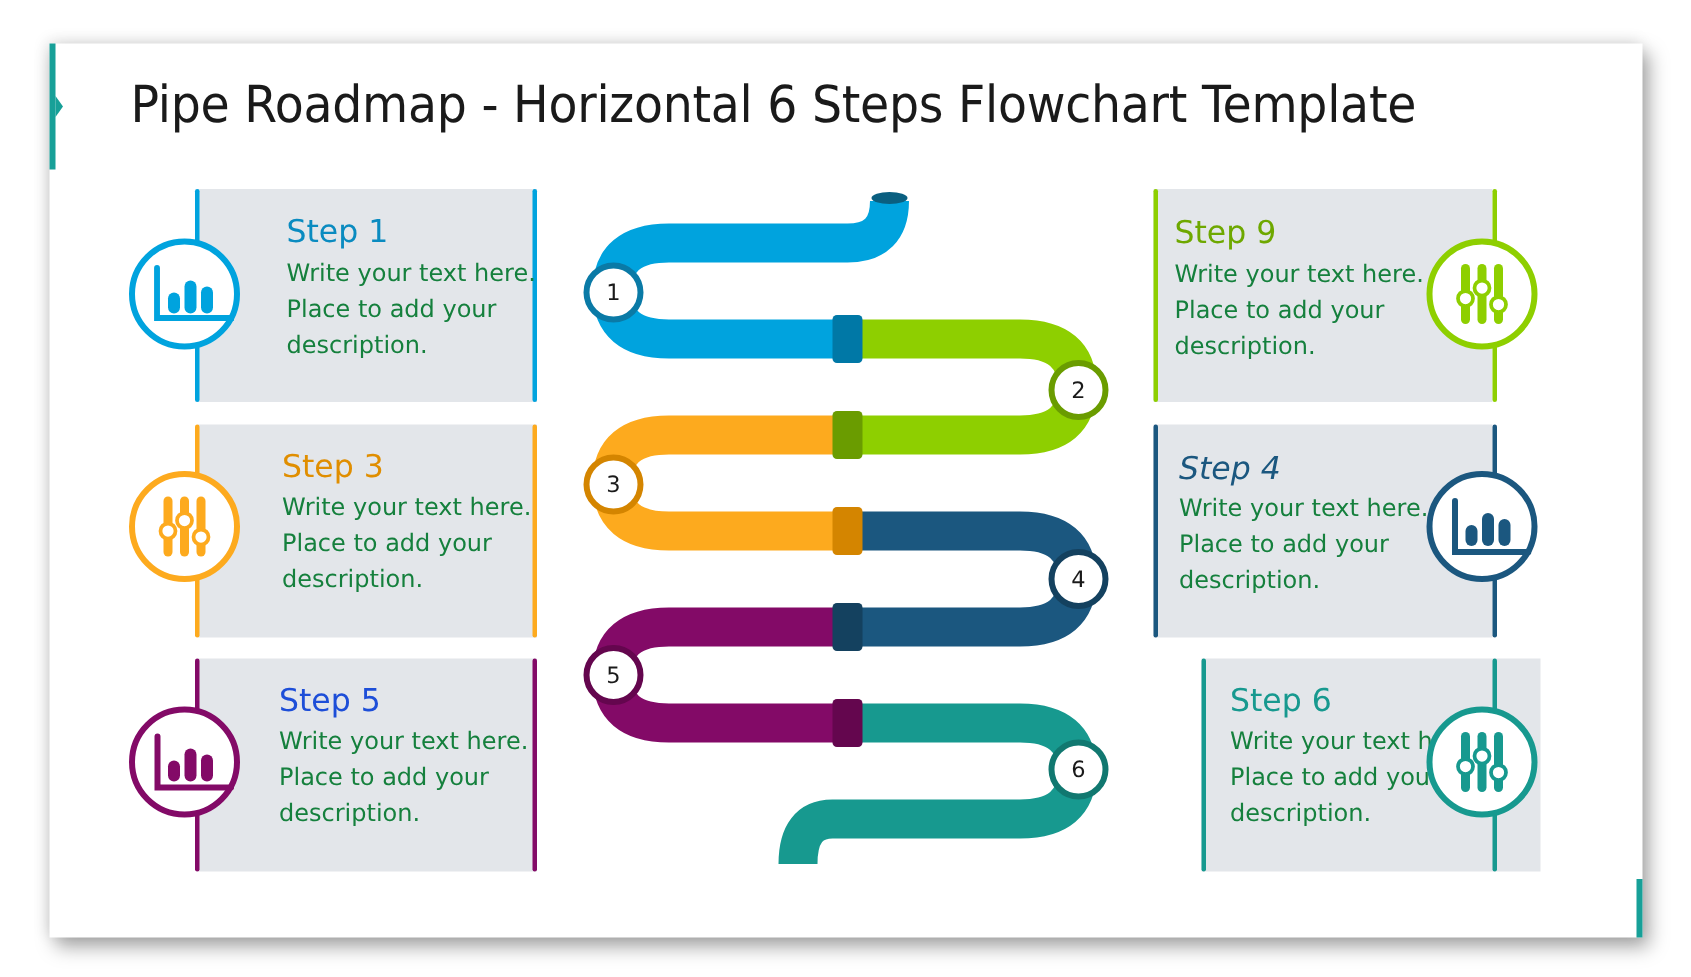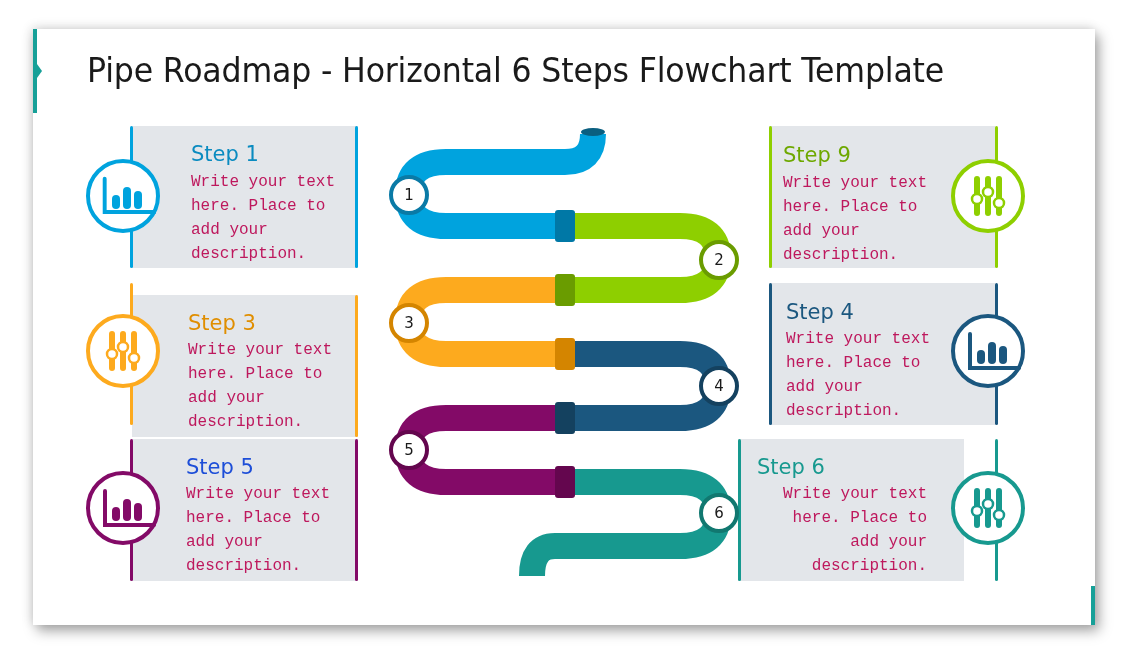--- a/index.html
+++ b/index.html
@@ -6,21 +6,21 @@
   body { width:1127px; height:651px; position:relative; overflow:hidden; font-family:"DejaVu Sans", sans-serif; }
   .slide { position:absolute; left:33px; top:29px; width:1062px; height:596px; background:#fff;
            box-shadow: 4px 6px 12px rgba(0,0,0,0.35), -2px -2px 10px rgba(0,0,0,0.12); }
   .accent-left { position:absolute; left:33px; top:29px; width:4px; height:84px; background:#17a098; }
   .accent-notch { position:absolute; left:37px; top:64px; width:0; height:0; border-top:7px solid transparent; border-bottom:7px solid transparent; border-left:5px solid #17a098; }
   .accent-right { position:absolute; left:1091px; top:586px; width:4px; height:39px; background:#17a098; }
   .title { position:absolute; left:87px; top:50px; font-size:34px; color:#1a1a1a; letter-spacing:-0.2px; white-space:nowrap; font-family:"DejaVu Sans", sans-serif; font-weight:normal; transform:scaleX(0.93); transform-origin:left top; }
   .card { position:absolute; background:#e3e6ea; width:226px; height:142px; }
   .card .bar { position:absolute; top:0; width:3px; height:142px; border-radius:2px; }
   .card .head { position:absolute; font-size:21px; white-space:nowrap; }
-  .card .desc { position:absolute; font-size:16px; line-height:24px; color:#be185d; width:170px;font-family:Liberation Mono, monospace; }
+  .card .desc { position:absolute; font-size:16px; line-height:24px; color:#15803d; width:170px; }
   .vline { position:absolute; width:3px; height:142px; border-radius:2px; }
   .icon-circle { position:absolute; width:66px; height:66px; border-radius:50%; background:#fff; border:4px solid; }
   .icon-circle svg { position:absolute; left:0; top:0; }
   .pipe-svg { position:absolute; left:380px; top:120px; }
   .node { position:absolute; width:32px; height:32px; border-radius:50%; background:#fff; border:4px solid;
           font-size:15px; text-align:center; line-height:32px; color:#1a1a1a; }
 </style>
 </head>
 <body>
 
@@ -39,21 +39,21 @@
 <div class="vline" style="left:130px; top:126px; background:#00a3de;"></div>
 <div class="icon-circle" style="left:86px; top:159px; border-color:#00a3de;">
   <svg width="66" height="66" viewBox="0 0 66 66">
     <path d="M16 16 V50 H67" transform="translate(-1,0) scale(0.98)" stroke="#00a3de" stroke-width="4" fill="none" stroke-linecap="round"></path>
     <rect x="22" y="32" width="8" height="14" rx="4" fill="#00a3de"></rect>
     <rect x="33" y="24" width="8" height="22" rx="4" fill="#00a3de"></rect>
     <rect x="44" y="28" width="8" height="18" rx="4" fill="#00a3de"></rect>
   </svg>
 </div>
 
-<div class="card" style="left:132px; top:283px;margin-top:12px;">
+<div class="card" style="left:132px; top:283px;">
   <div class="bar" style="right:0; background:#fdaa1e;"></div>
   <div class="head" style="left:56px; top:16px; color:#e08e00;">Step 3</div>
   <div class="desc" style="left:56px; top:43px;">Write your text here. Place to add your description.</div>
 </div>
 <div class="vline" style="left:130px; top:283px; background:#fdaa1e;"></div>
 <div class="icon-circle" style="left:86px; top:314px; border-color:#fdaa1e;">
   <svg width="66" height="66" viewBox="0 0 66 66">
     <line x1="22" y1="16" x2="22" y2="50" stroke="#fdaa1e" stroke-width="6" stroke-linecap="round"></line>
     <line x1="33" y1="16" x2="33" y2="50" stroke="#fdaa1e" stroke-width="6" stroke-linecap="round"></line>
     <line x1="44" y1="16" x2="44" y2="50" stroke="#fdaa1e" stroke-width="6" stroke-linecap="round"></line>
@@ -90,34 +90,34 @@
     <line x1="33" y1="16" x2="33" y2="50" stroke="#8ecf00" stroke-width="6" stroke-linecap="round"></line>
     <line x1="44" y1="16" x2="44" y2="50" stroke="#8ecf00" stroke-width="6" stroke-linecap="round"></line>
     <circle cx="22" cy="36" r="5" fill="#fff" stroke="#8ecf00" stroke-width="2.5"></circle>
     <circle cx="33" cy="29" r="5" fill="#fff" stroke="#8ecf00" stroke-width="2.5"></circle>
     <circle cx="44" cy="40" r="5" fill="#fff" stroke="#8ecf00" stroke-width="2.5"></circle>
   </svg>
 </div>
 
 <div class="card" style="left:769px; top:283px;">
   <div class="bar" style="left:0; background:#1b577f;"></div>
-  <div class="head" style="left:17px; top:17px; color:#1b577f;">Step 4</div>
+  <div class="head" style="left:17px; top:17px; color:#1b577f;font-style:italic;">Step 4</div>
   <div class="desc" style="left:17px; top:44px;">Write your text here. Place to add your description.</div>
 </div>
 <div class="vline" style="left:995px; top:283px; background:#1b577f;"></div>
 <div class="icon-circle" style="left:951px; top:314px; border-color:#1b577f;">
   <svg width="66" height="66" viewBox="0 0 66 66">
     <path d="M15 16 V50 H64" stroke="#1b577f" stroke-width="4" fill="none" stroke-linecap="round"></path>
     <rect x="22" y="32" width="8" height="14" rx="4" fill="#1b577f"></rect>
     <rect x="33" y="24" width="8" height="22" rx="4" fill="#1b577f"></rect>
     <rect x="44" y="28" width="8" height="18" rx="4" fill="#1b577f"></rect>
   </svg>
 </div>
 
-<div class="card" style="left:738px; top:439px;text-align:right;">
+<div class="card" style="left:801px; top:439px;">
   <div class="bar" style="left:0; background:#17998f;"></div>
   <div class="head" style="left:19px; top:16px; color:#17998f;">Step 6</div>
   <div class="desc" style="left:19px; top:43px;">Write your text here. Place to add your description.</div>
 </div>
 <div class="vline" style="left:995px; top:439px; background:#17998f;"></div>
 <div class="icon-circle" style="left:951px; top:471px; border-color:#17998f;">
   <svg width="66" height="66" viewBox="0 0 66 66">
     <line x1="22" y1="16" x2="22" y2="50" stroke="#17998f" stroke-width="6" stroke-linecap="round"></line>
     <line x1="33" y1="16" x2="33" y2="50" stroke="#17998f" stroke-width="6" stroke-linecap="round"></line>
     <line x1="44" y1="16" x2="44" y2="50" stroke="#17998f" stroke-width="6" stroke-linecap="round"></line>

